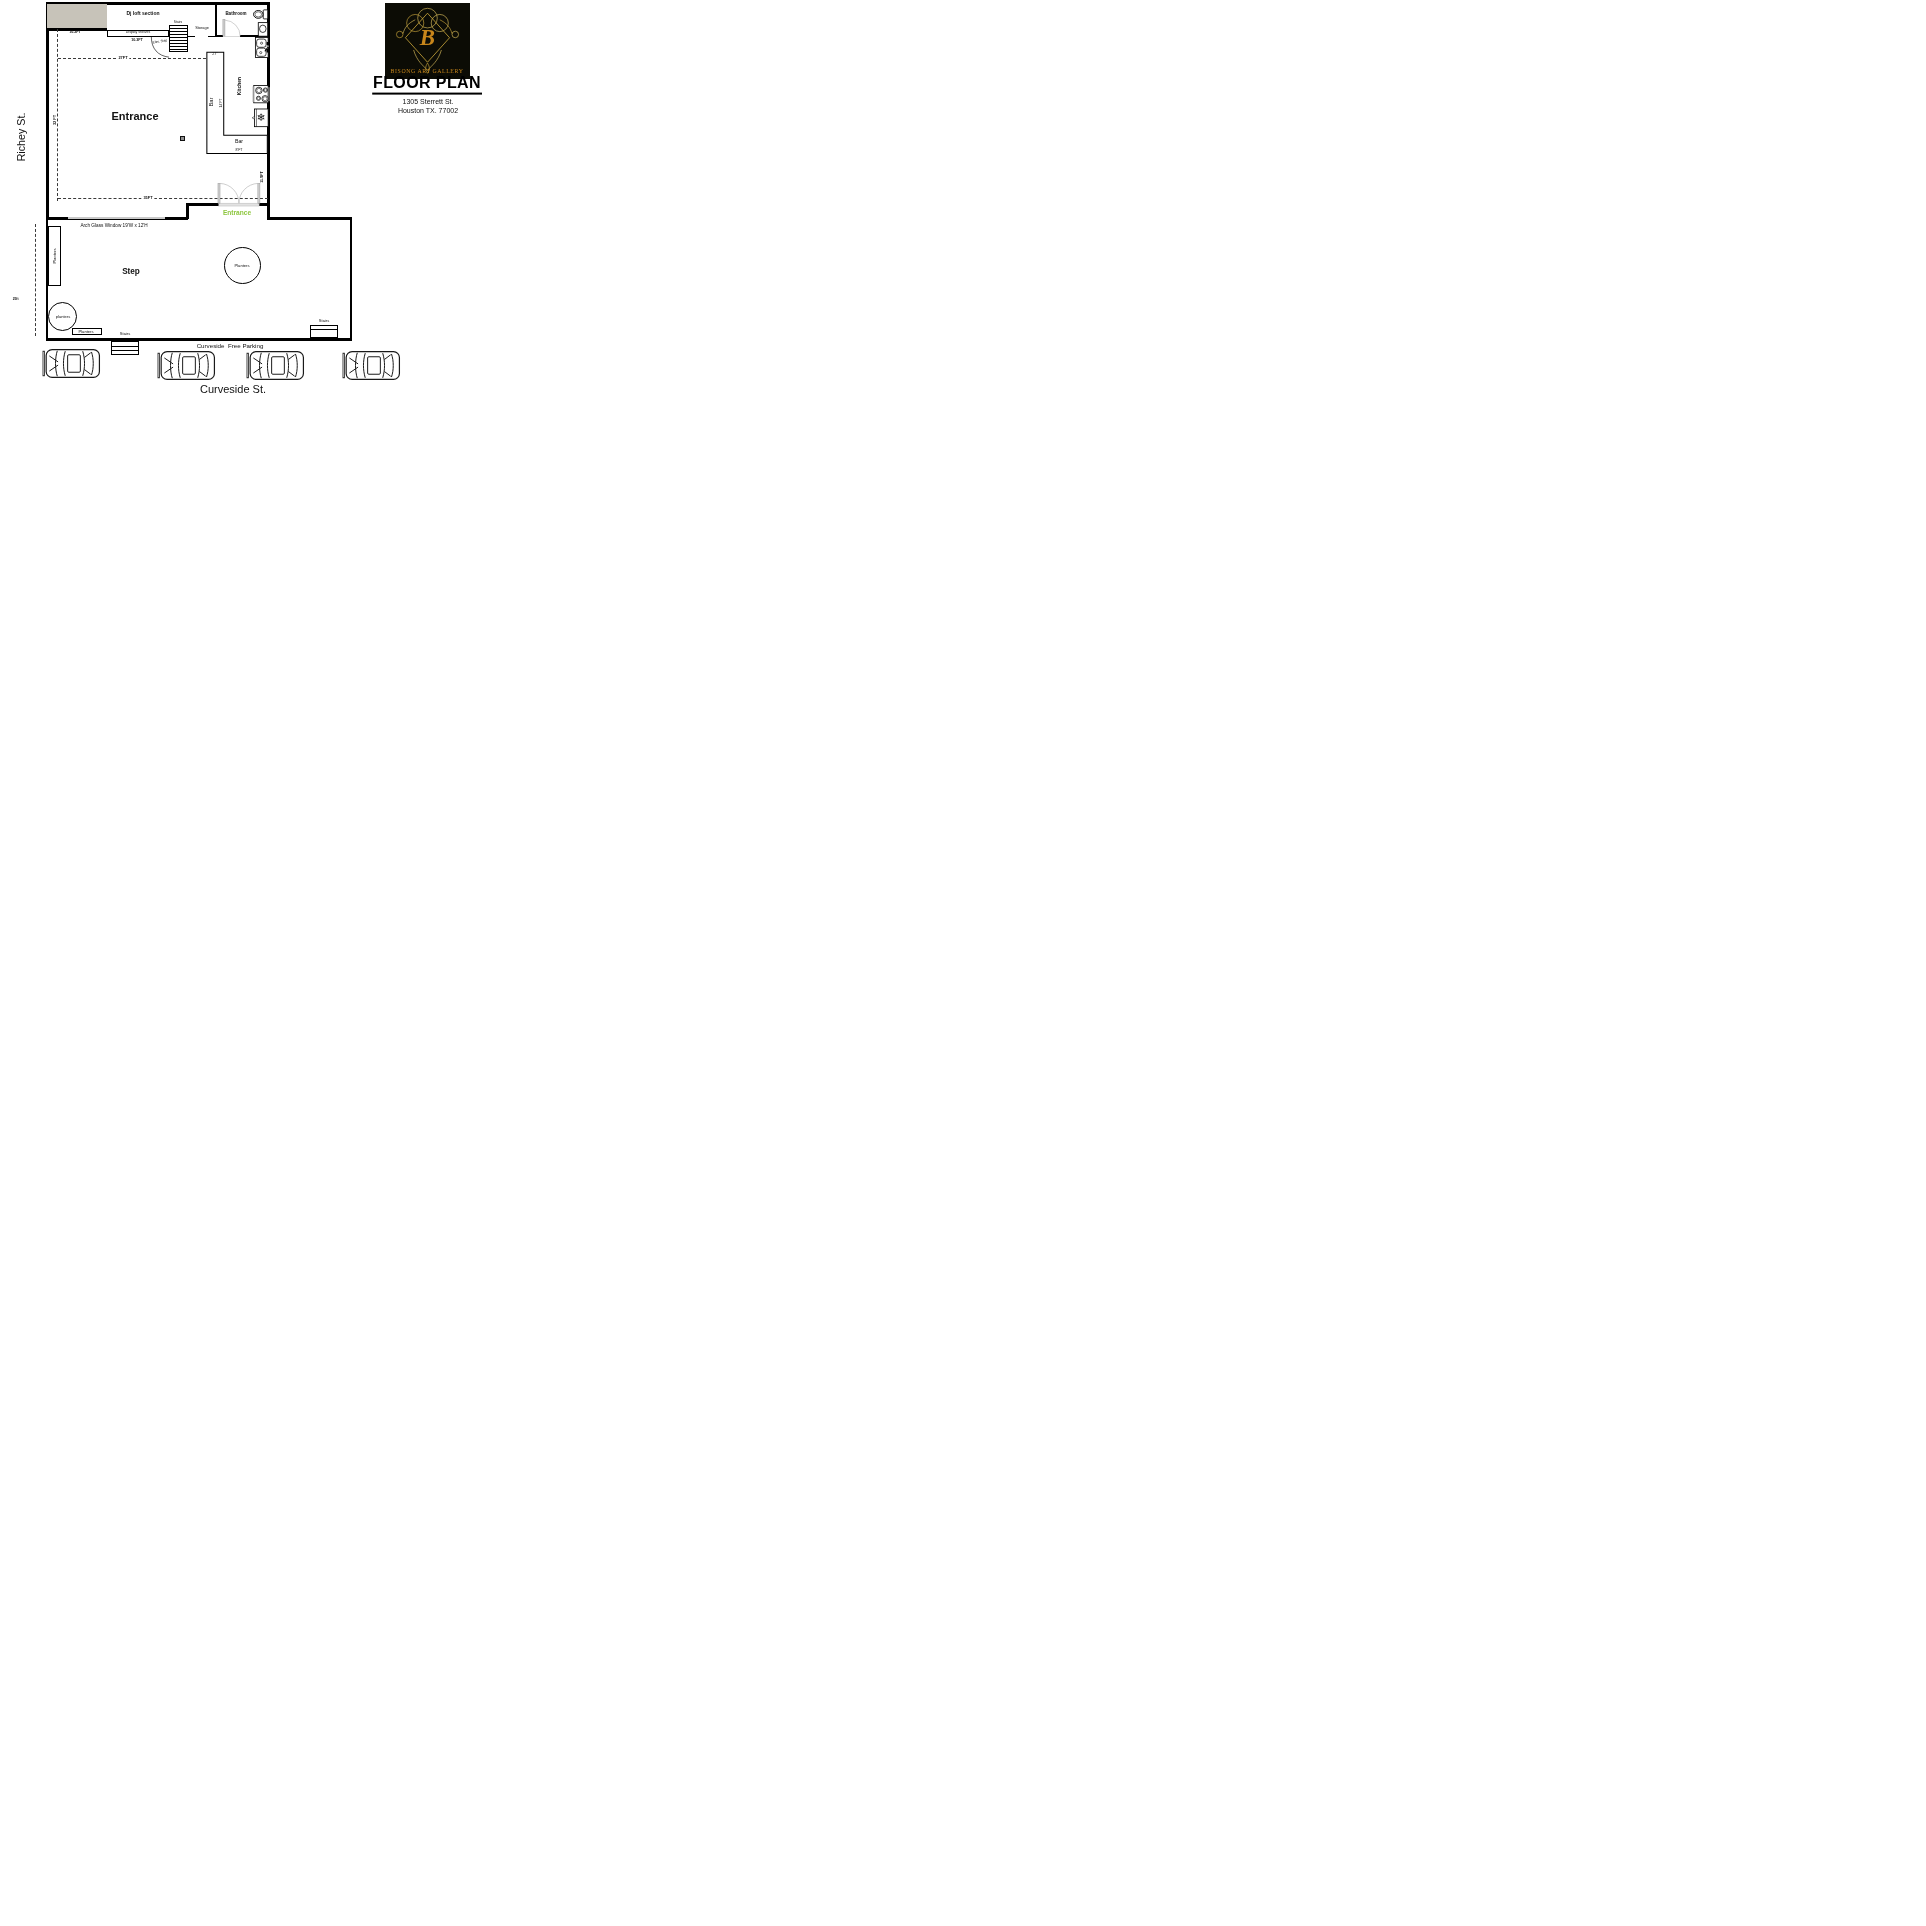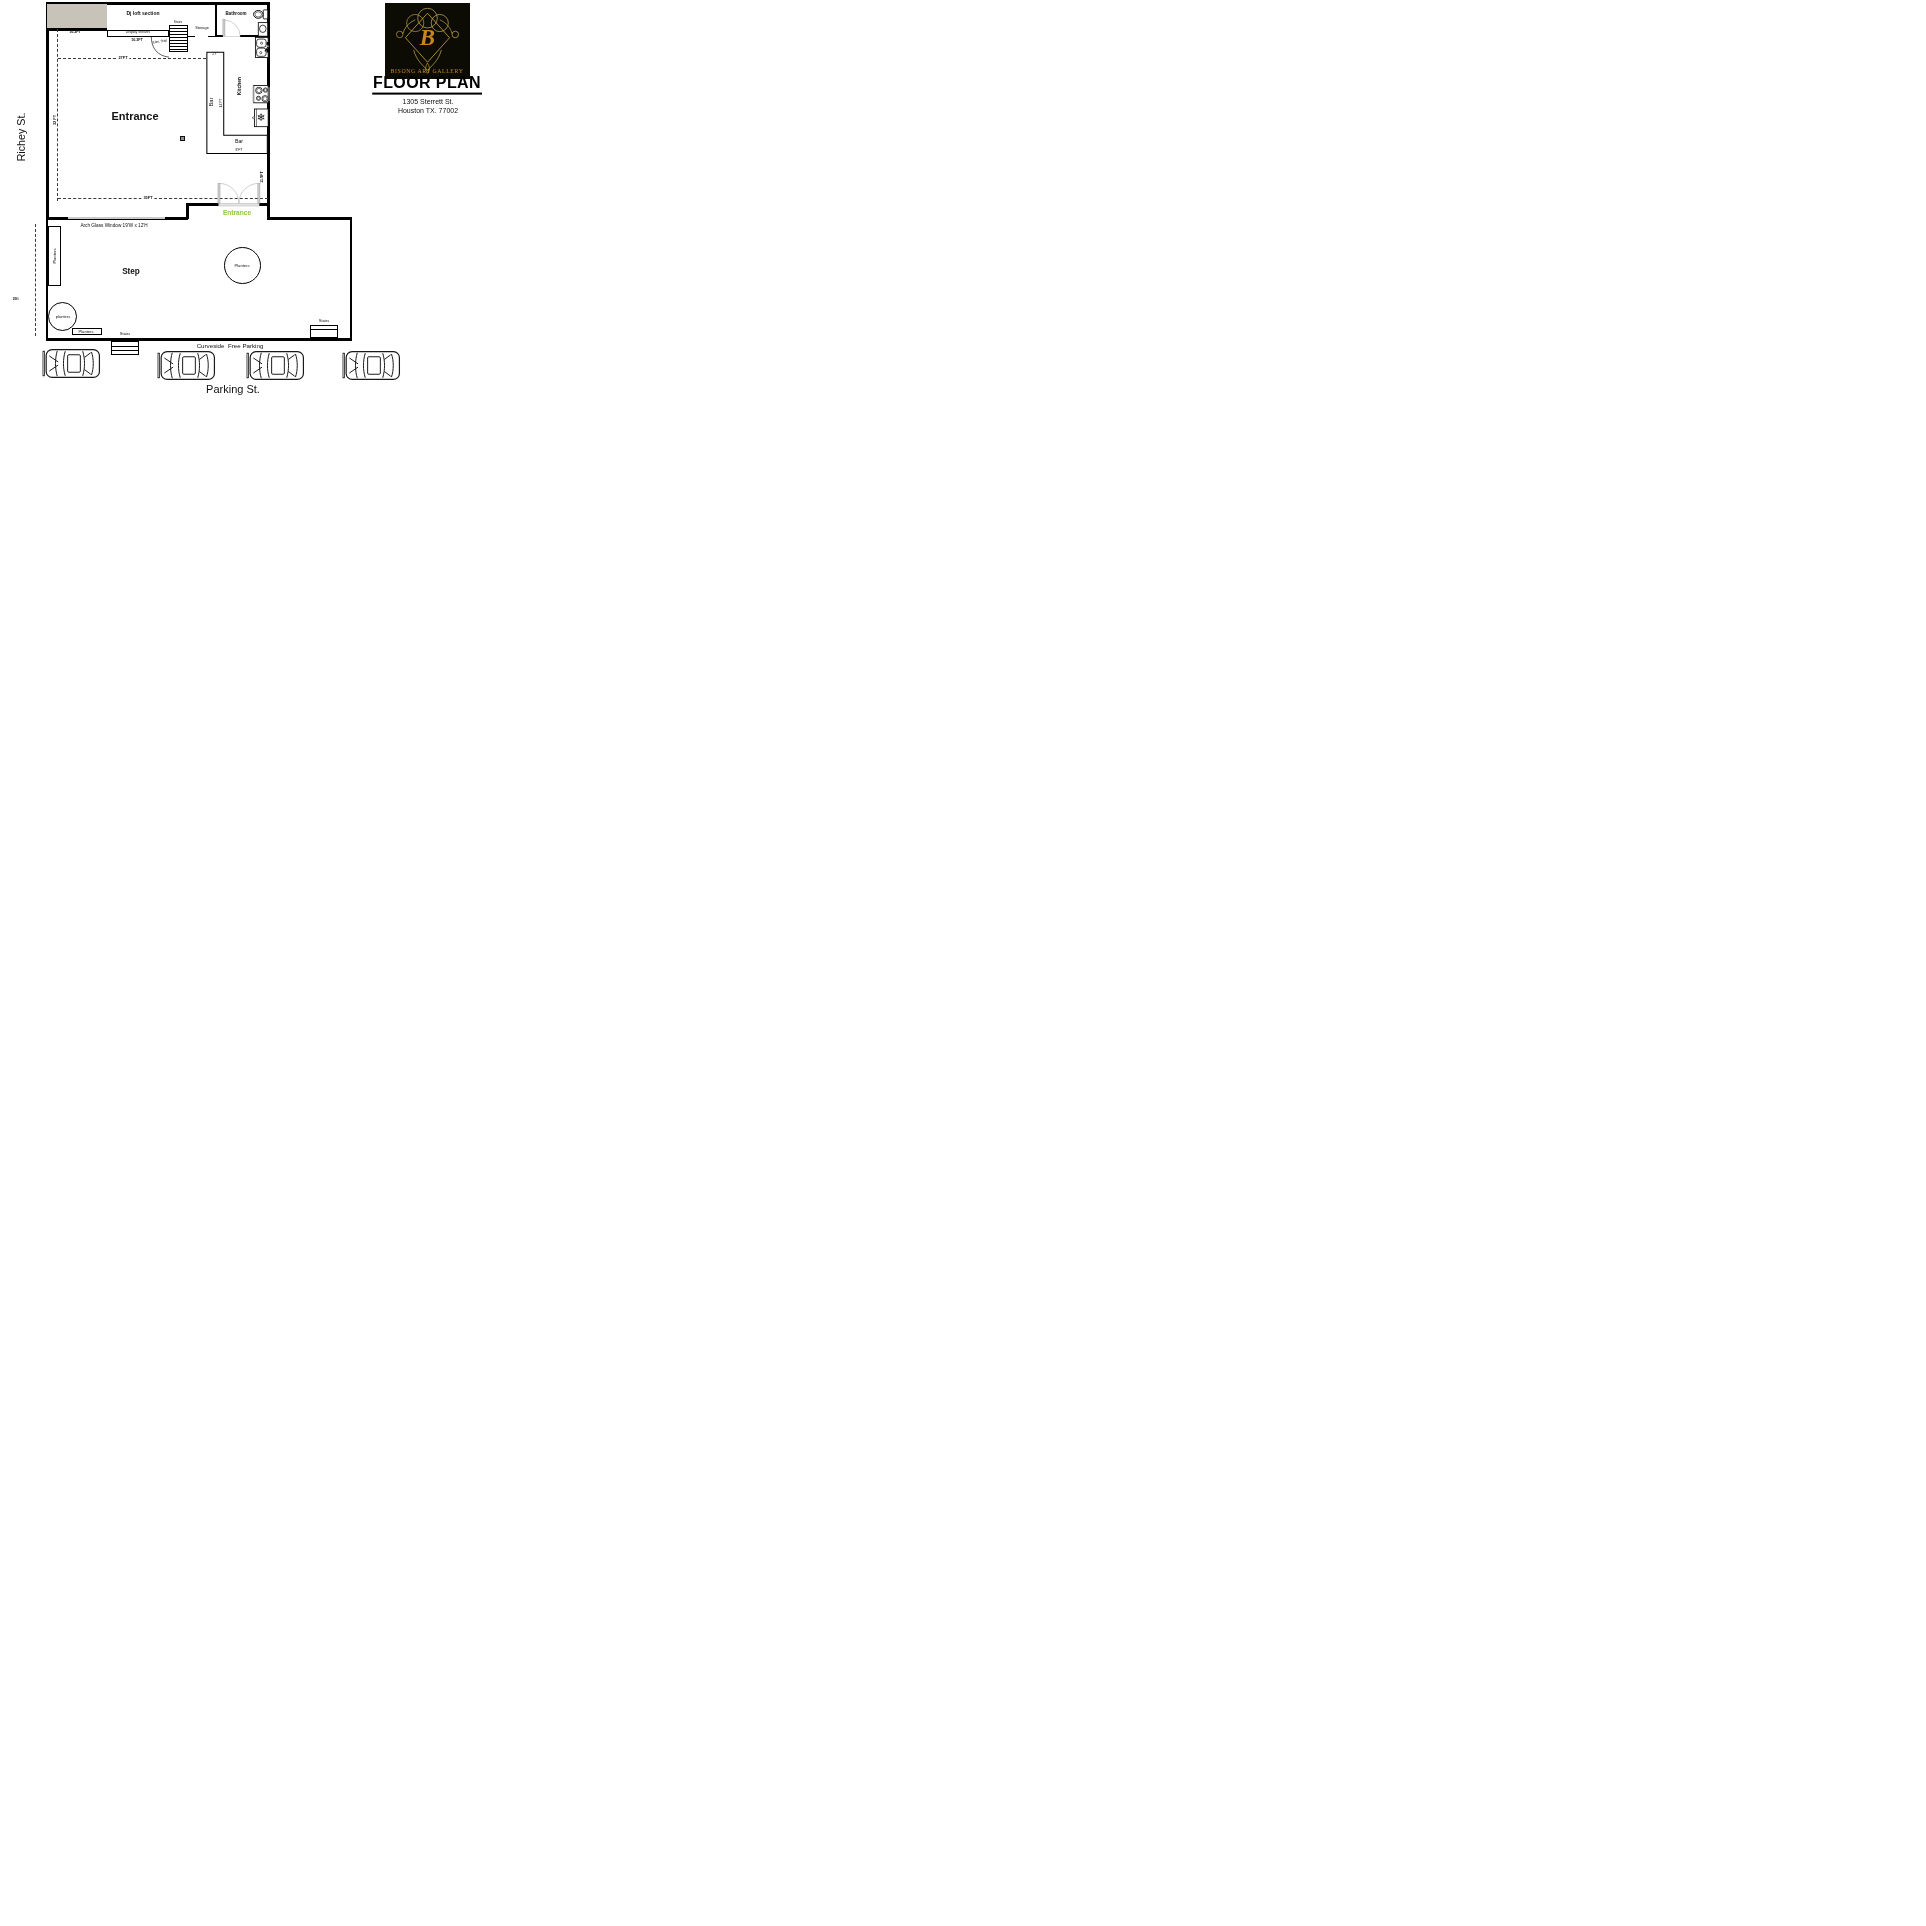--- a/index.html
+++ b/index.html
@@ -227,21 +227,21 @@
   <div class="lbl s115" style="left:114px;top:226px">Arch Glass Window 19'W x 12'H</div>
   <div class="lbl s10 rot" style="left:55px;top:256px">Planters</div>
   <div class="lbl b s20" style="left:131px;top:272px">Step</div>
   <div class="lbl s10" style="left:242px;top:266px">Planters</div>
   <div class="lbl s10" style="left:63px;top:317px">planters</div>
   <div class="lbl s10" style="left:86px;top:332px">Planters</div>
   <div class="lbl s10" style="left:125px;top:334px">Stairs</div>
   <div class="lbl s10" style="left:324px;top:321px">Stairs</div>
   <div class="lbl b s8" style="left:15.6px;top:300px">25ft</div>
   <div class="lbl s15" style="left:230px;top:346px">Curveside  Free Parking</div>
-  <div class="lbl s27" style="left:233px;top:389px">Parking St.</div>
+  <div class="lbl s27" style="left:233px;top:389px">Curveside St.</div>
   <div class="lbl s26 rot" style="left:21px;top:137px">Richey St.</div>
 
   <div id="logo">
     <svg width="85" height="76" viewBox="0 0 208 184">
       <g fill="none" stroke="#c9a53a" stroke-width="1.6">
         <circle cx="104" cy="36" r="24" stroke="#d8bc5a"></circle>
         <circle cx="74" cy="48" r="21"></circle>
         <circle cx="134" cy="48" r="21" stroke="#d8bc5a"></circle>
         <circle cx="36" cy="76" r="8"></circle>
         <path d="M 44 74 C 48 58 58 48 74 40" stroke="#d8bc5a"></path>

